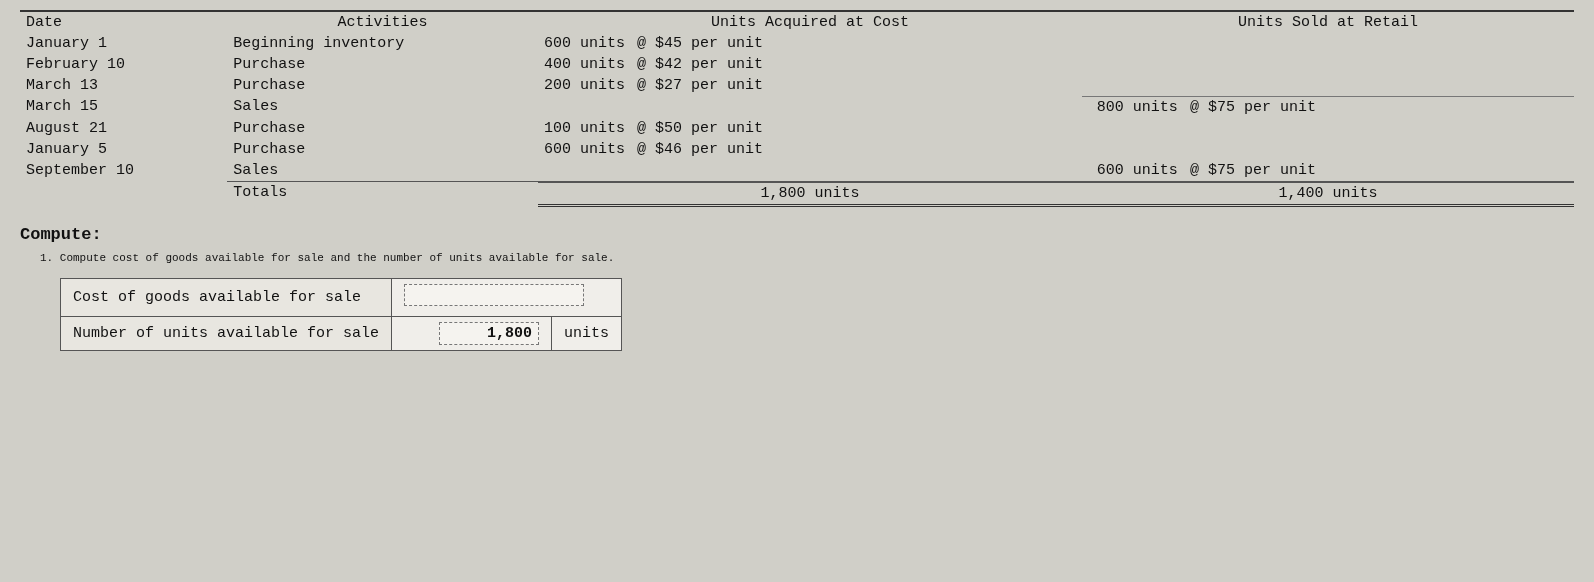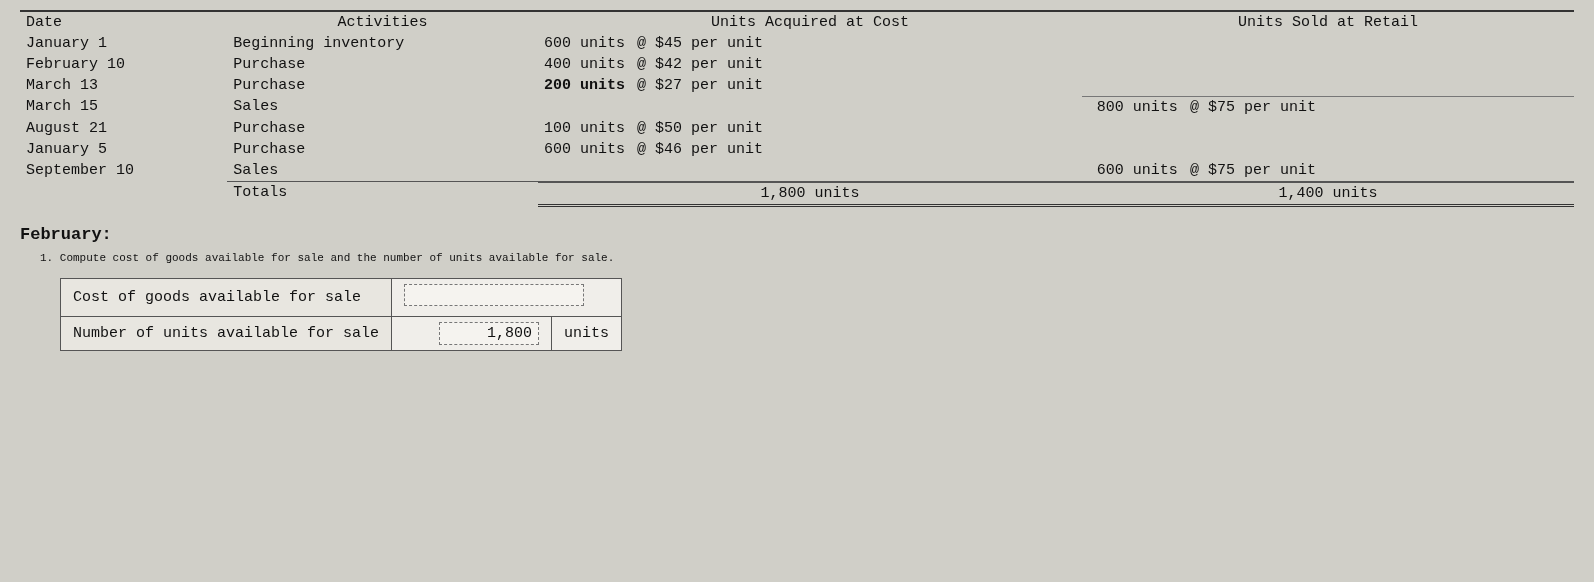--- a/index.html
+++ b/index.html
@@ -104,21 +104,21 @@
         <td><span style="display:inline-flex;gap:12px;">
             <span style="min-width:80px;text-align:right;">400 units</span>
             <span>@ $42 per unit</span>
           </span></td>
         <td></td>
       </tr>
       <tr>
         <td>March 13</td>
         <td>Purchase</td>
         <td><span style="display:inline-flex;gap:12px;">
-            <span style="min-width:80px;text-align:right;font-weight:bold;">200 units</span>
+            <span style="min-width:80px;text-align:right;">200 units</span>
             <span>@ $27 per unit</span>
           </span></td>
         <td></td>
       </tr>
       <tr>
         <td>March 15</td>
         <td>Sales</td>
         <td></td>
         <td style="border-top: 1px solid rgb(119, 119, 119);"><span style="display:inline-flex;gap:12px;">
             <span style="min-width:90px;text-align:right;">800 units</span>
@@ -155,29 +155,29 @@
       <tr>
         <td></td>
         <td style="border-top: 1px solid rgb(85, 85, 85);">Totals</td>
         <td style="border-top: 2px solid rgb(85, 85, 85); border-bottom: 3px double rgb(51, 51, 51); text-align: center;">1,800 units</td>
         <td style="border-top: 2px solid rgb(85, 85, 85); border-bottom: 3px double rgb(51, 51, 51); text-align: center;">1,400 units</td>
       </tr>
     </tbody>
 </table>
 
 <div class="section-required">
-  <div class="required-label">February:</div>
+  <div class="required-label">Compute:</div>
   <div class="question-text">1. Compute cost of goods available for sale and the number of units available for sale.</div>
 
   <table class="answer-table">
     <tbody id="answer-body">
     <tr>
           <td>Cost of goods available for sale</td>
           <td class="input-cell" colspan="2"><div class="dotted-box" style="min-width:180px;height:22px;"></div></td>
         </tr>
         <tr>
           <td>Number of units available for sale</td>
-          <td class="input-cell" style="text-align: right; font-weight: normal; position: relative;"><div class="dotted-box" style="min-width:100px;text-align:right;padding-right:6px;">1,800</div></td>
+          <td class="input-cell" style="text-align: right; font-weight: bold; position: relative;"><div class="dotted-box" style="min-width:100px;text-align:right;padding-right:6px;">1,800</div></td>
           <td class="units-cell">units</td>
         </tr>
       </tbody>
   </table>
 </div>
 
 </body></html>

